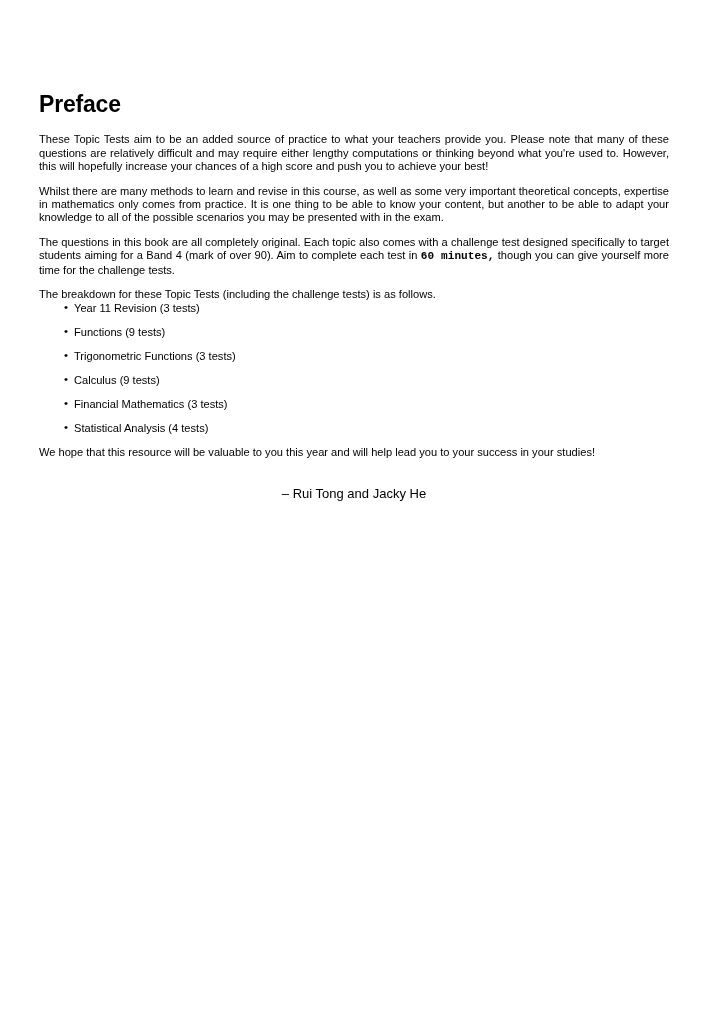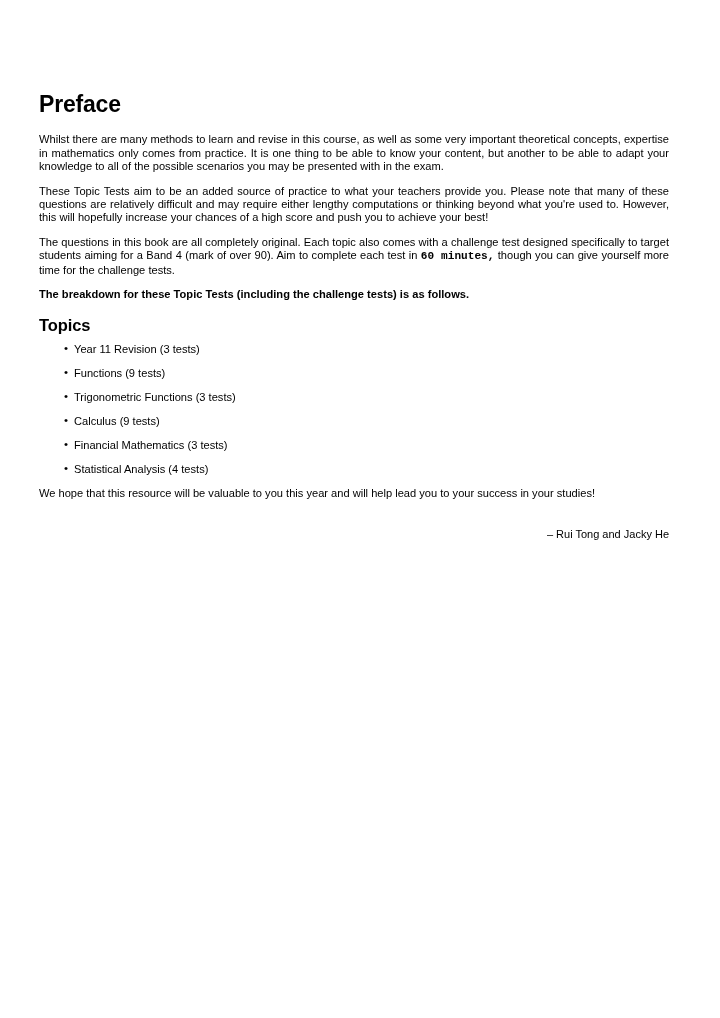--- a/index.html
+++ b/index.html
@@ -45,21 +45,20 @@
     line-height: 13.3px;
     text-align: justify;
     text-justify: inter-word;
     margin: 0 0 11.5px 0;
     letter-spacing: 0.01px;
     -webkit-hyphens: none;
     hyphens: none;
   }
   p.body-par.last-break {
     margin-bottom: 0;
-    font-weight: bold;
   }
   .topic-list {
     list-style: none;
     margin: 0;
     padding: 0;
   }
   .topic-list li {
     position: relative;
     font-size: 11.1px;
     line-height: 13px;
@@ -73,46 +72,45 @@
     font-size: 11.5px;
     line-height: 13px;
   }
   .closing {
     font-size: 11.1px;
     line-height: 13.3px;
     text-align: left;
     margin: 7px 0 0 0;
   }
   .signature {
-    font-size: 11px;
+    font-size: 13px;
     line-height: 13.3px;
-    text-align: right;
+    text-align: center;
     margin: 28px 0 0 0;
   }
   b { font-weight: bold; font-family: Liberation Mono, monospace; }
 </style>
 </head>
 <body>
 
 <div class="page">
   <div class="content">
 
     <h1 class="title">Preface</h1>
 
+    <p class="body-par">These Topic Tests aim to be an added source of practice to what your teachers provide you.  Please note that many of these questions are relatively difficult and may require either lengthy computations or thinking beyond what you're used to.  However, this will hopefully increase your chances of a high score and push you to achieve your best!</p>
+
     <p class="body-par">Whilst there are many methods to learn and revise in this course, as well as some very important theoretical concepts, expertise in mathematics only comes from practice.  It is one thing to be able to know your content, but another to be able to adapt your knowledge to all of the possible scenarios you may be presented with in the exam.</p>
-
-    <p class="body-par">These Topic Tests aim to be an added source of practice to what your teachers provide you.  Please note that many of these questions are relatively difficult and may require either lengthy computations or thinking beyond what you're used to.  However, this will hopefully increase your chances of a high score and push you to achieve your best!</p>
 
 
     <p class="body-par"><span>The questions in this book are all completely original.  Each topic also comes with a challenge test designed specifically to target students aiming for a Band 4 (mark of over 90).  Aim to complete each test in </span><b>60 minutes,</b><span> though you can give yourself more time for the challenge tests.</span></p>
 
 
     <p class="body-par last-break">The breakdown for these Topic Tests (including the challenge tests) is as follows.</p>
 
-    <h2 class="subheading">Topics</h2>
 
     <ul class="topic-list">
       <li>
         <span class="bullet">•</span>
         <span>Year 11 Revision (3 tests)</span>
       </li>
       <li>
         <span class="bullet">•</span>
         <span>Functions (9 tests)</span>
       </li>

